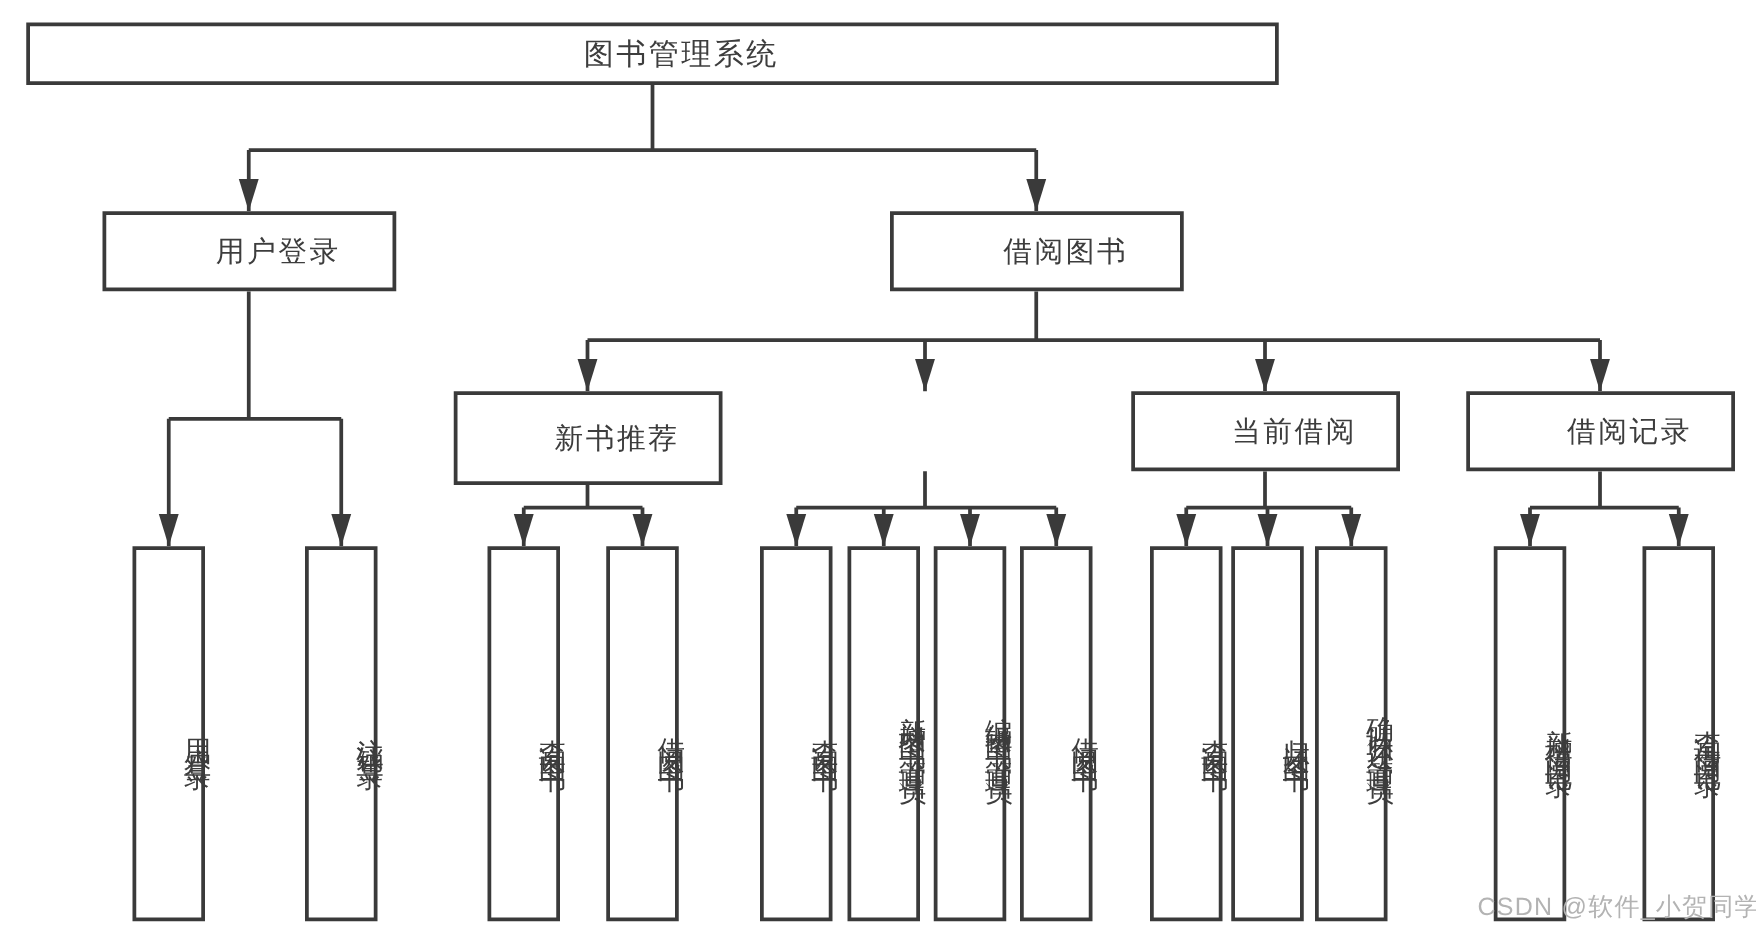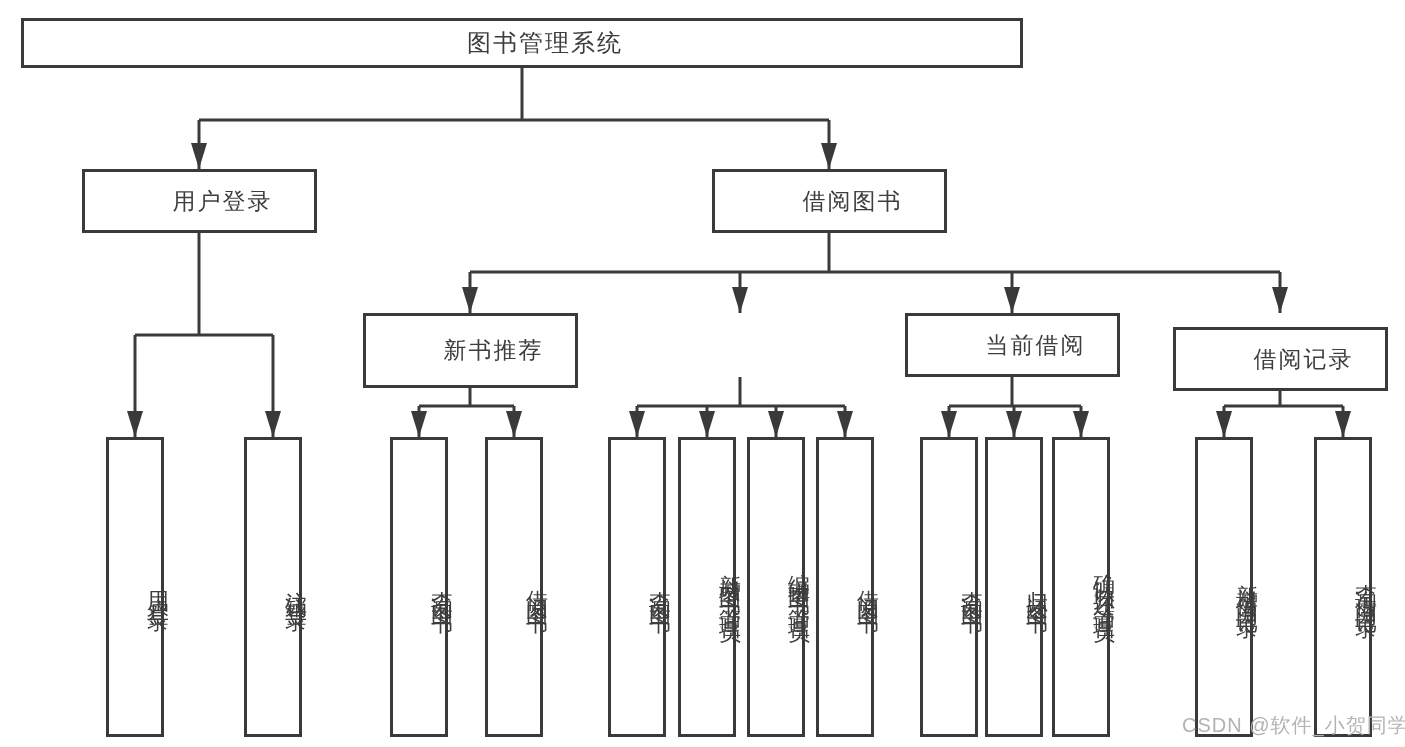--- a/index.html
+++ b/index.html
@@ -124,21 +124,21 @@
   <div class="node h" style="left:712px; top:169px; width:235px; height:64px">
     <span class="lbl">借阅图书</span>
   </div>
 
   <div class="node h" style="left:363px; top:313px; width:215px; height:75px">
     <span class="lbl">新书推荐</span>
   </div>
   <div class="node h" style="left:905px; top:313px; width:215px; height:64px">
     <span class="lbl">当前借阅</span>
   </div>
-  <div class="node h" style="left:1173px; top:327px; width:215px; height:64px">
+  <div class="node h" style="left:1173px; top:313px; width:215px; height:64px">
     <span class="lbl">借阅记录</span>
   </div>
 
   <div class="node v" style="left:106px; top:437px; width:58px; height:300px">
     <span class="lbl">用户登录</span>
   </div>
   <div class="node v" style="left:244px; top:437px; width:58px; height:300px">
     <span class="lbl">注销登录</span>
   </div>
 

